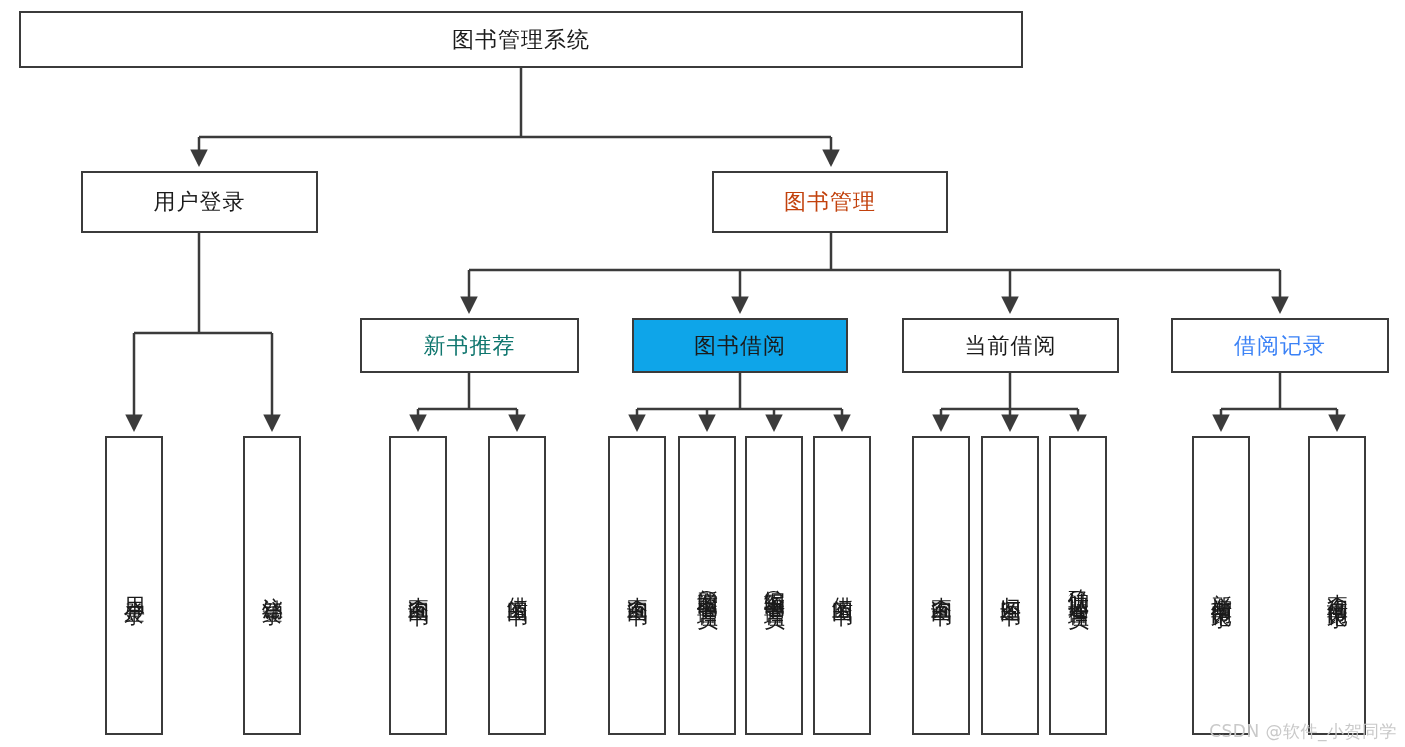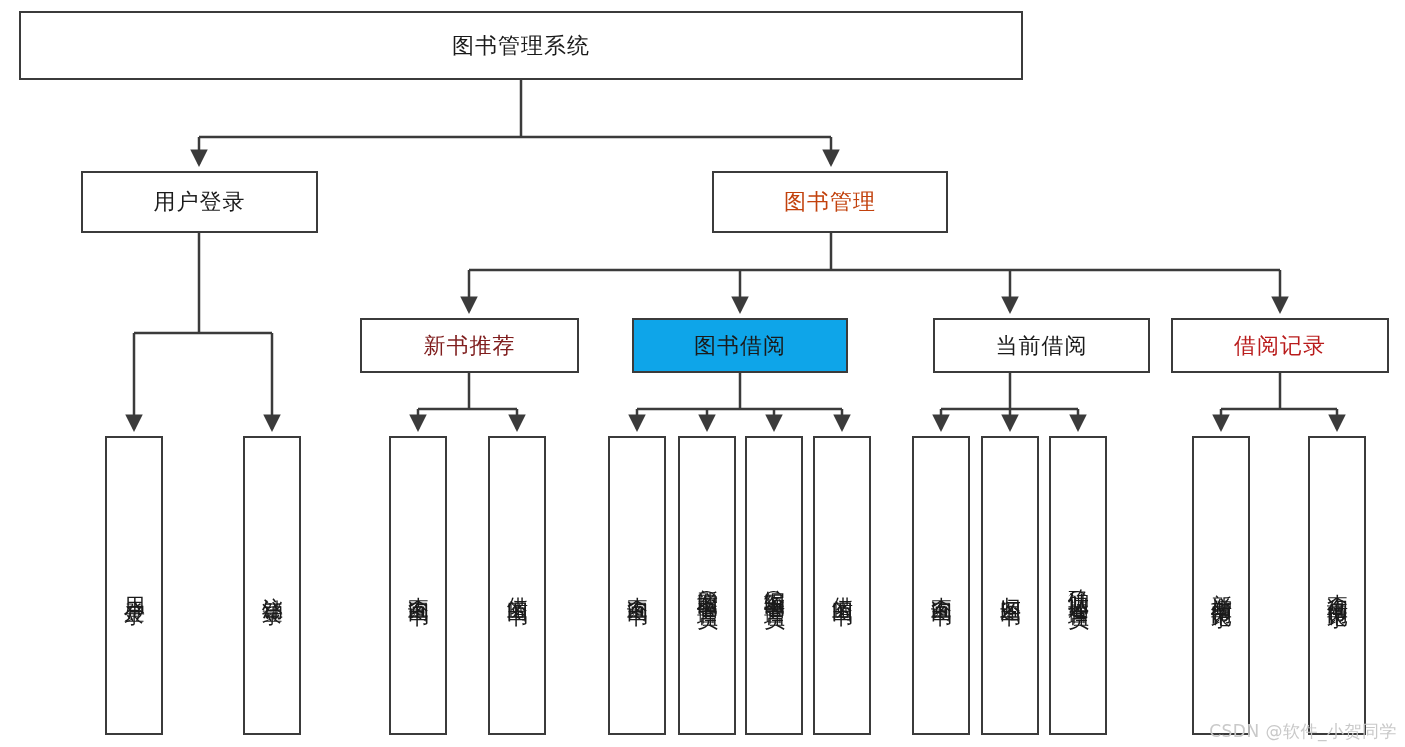--- a/index.html
+++ b/index.html
@@ -106,33 +106,33 @@
       <path d="M 1010 409 L 1010 429" marker-end="url(#arrow)"></path>
       <path d="M 1078 409 L 1078 429" marker-end="url(#arrow)"></path>
 
       <path d="M 1280 373 L 1280 409"></path>
       <path d="M 1221 409 L 1337 409"></path>
       <path d="M 1221 409 L 1221 429" marker-end="url(#arrow)"></path>
       <path d="M 1337 409 L 1337 429" marker-end="url(#arrow)"></path>
     </g>
   </svg>
 
-  <div class="node horiz" style="left: 19px; top: 11px; width: 1004px; height: 69px; border-color: rgb(59, 59, 59); background: rgb(255, 255, 255); color: rgb(26, 26, 26);">图书管理系统</div>
+  <div class="node horiz" style="left: 19px; top: 11px; width: 1004px; height: 57px; border-color: rgb(59, 59, 59); background: rgb(255, 255, 255); color: rgb(26, 26, 26);">图书管理系统</div>
 
   <div class="node horiz" style="left: 81px; top: 171px; width: 237px; height: 62px; border-color: rgb(59, 59, 59); background: rgb(255, 255, 255); color: rgb(26, 26, 26);">用户登录</div>
 
   <div class="node horiz" style="left: 712px; top: 171px; width: 236px; height: 62px; border-color: rgb(59, 59, 59); background: rgb(255, 255, 255); color: #c2410c;">图书管理</div>
 
-  <div class="node horiz" style="left: 360px; top: 318px; width: 219px; height: 55px; border-color: rgb(59, 59, 59); background: rgb(255, 255, 255); color: #7f1d1d;">新书推荐</div>
+  <div class="node horiz" style="left: 360px; top: 318px; width: 219px; height: 55px; border-color: rgb(59, 59, 59); background: rgb(255, 255, 255); color: #0f766e;">新书推荐</div>
 
   <div class="node horiz" style="left: 632px; top: 318px; width: 216px; height: 55px; border-color: rgb(59, 59, 59); background: #0ea5e9; color: rgb(26, 26, 26);">图书借阅</div>
 
-  <div class="node horiz" style="left: 902px; top: 318px; width: 217px; height: 55px; border-color: rgb(59, 59, 59); background: rgb(255, 255, 255); color: rgb(26, 26, 26); margin-left: 31px;">当前借阅</div>
+  <div class="node horiz" style="left: 902px; top: 318px; width: 217px; height: 55px; border-color: rgb(59, 59, 59); background: rgb(255, 255, 255); color: rgb(26, 26, 26);">当前借阅</div>
 
-  <div class="node horiz" style="left: 1171px; top: 318px; width: 218px; height: 55px; border-color: rgb(59, 59, 59); background: rgb(255, 255, 255); color: #b91c1c;">借阅记录</div>
+  <div class="node horiz" style="left: 1171px; top: 318px; width: 218px; height: 55px; border-color: rgb(59, 59, 59); background: rgb(255, 255, 255); color: #3b82f6;">借阅记录</div>
 
   <div class="node vert" style="left: 105px; top: 436px; width: 58px; height: 299px; border-color: rgb(59, 59, 59); background: rgb(255, 255, 255); color: rgb(26, 26, 26);">用户登录</div>
   <div class="node vert" style="left: 243px; top: 436px; width: 58px; height: 299px; border-color: rgb(59, 59, 59); background: rgb(255, 255, 255); color: rgb(26, 26, 26);">注销登录</div>
   <div class="node vert" style="left: 389px; top: 436px; width: 58px; height: 299px; border-color: rgb(59, 59, 59); background: rgb(255, 255, 255); color: rgb(26, 26, 26);">查询图书</div>
   <div class="node vert" style="left: 488px; top: 436px; width: 58px; height: 299px; border-color: rgb(59, 59, 59); background: rgb(255, 255, 255); color: rgb(26, 26, 26);">借阅图书</div>
   <div class="node vert" style="left: 608px; top: 436px; width: 58px; height: 299px; border-color: rgb(59, 59, 59); background: rgb(255, 255, 255); color: rgb(26, 26, 26);">查询图书</div>
   <div class="node vert" style="left: 678px; top: 436px; width: 58px; height: 299px; border-color: rgb(59, 59, 59); background: rgb(255, 255, 255); color: rgb(26, 26, 26);">新增图书（管理员）</div>
   <div class="node vert" style="left: 745px; top: 436px; width: 58px; height: 299px; border-color: rgb(59, 59, 59); background: rgb(255, 255, 255); color: rgb(26, 26, 26);">编辑图书（管理员）</div>
   <div class="node vert" style="left: 813px; top: 436px; width: 58px; height: 299px; border-color: rgb(59, 59, 59); background: rgb(255, 255, 255); color: rgb(26, 26, 26);">借阅图书</div>
   <div class="node vert" style="left: 912px; top: 436px; width: 58px; height: 299px; border-color: rgb(59, 59, 59); background: rgb(255, 255, 255); color: rgb(26, 26, 26);">查询图书</div>

